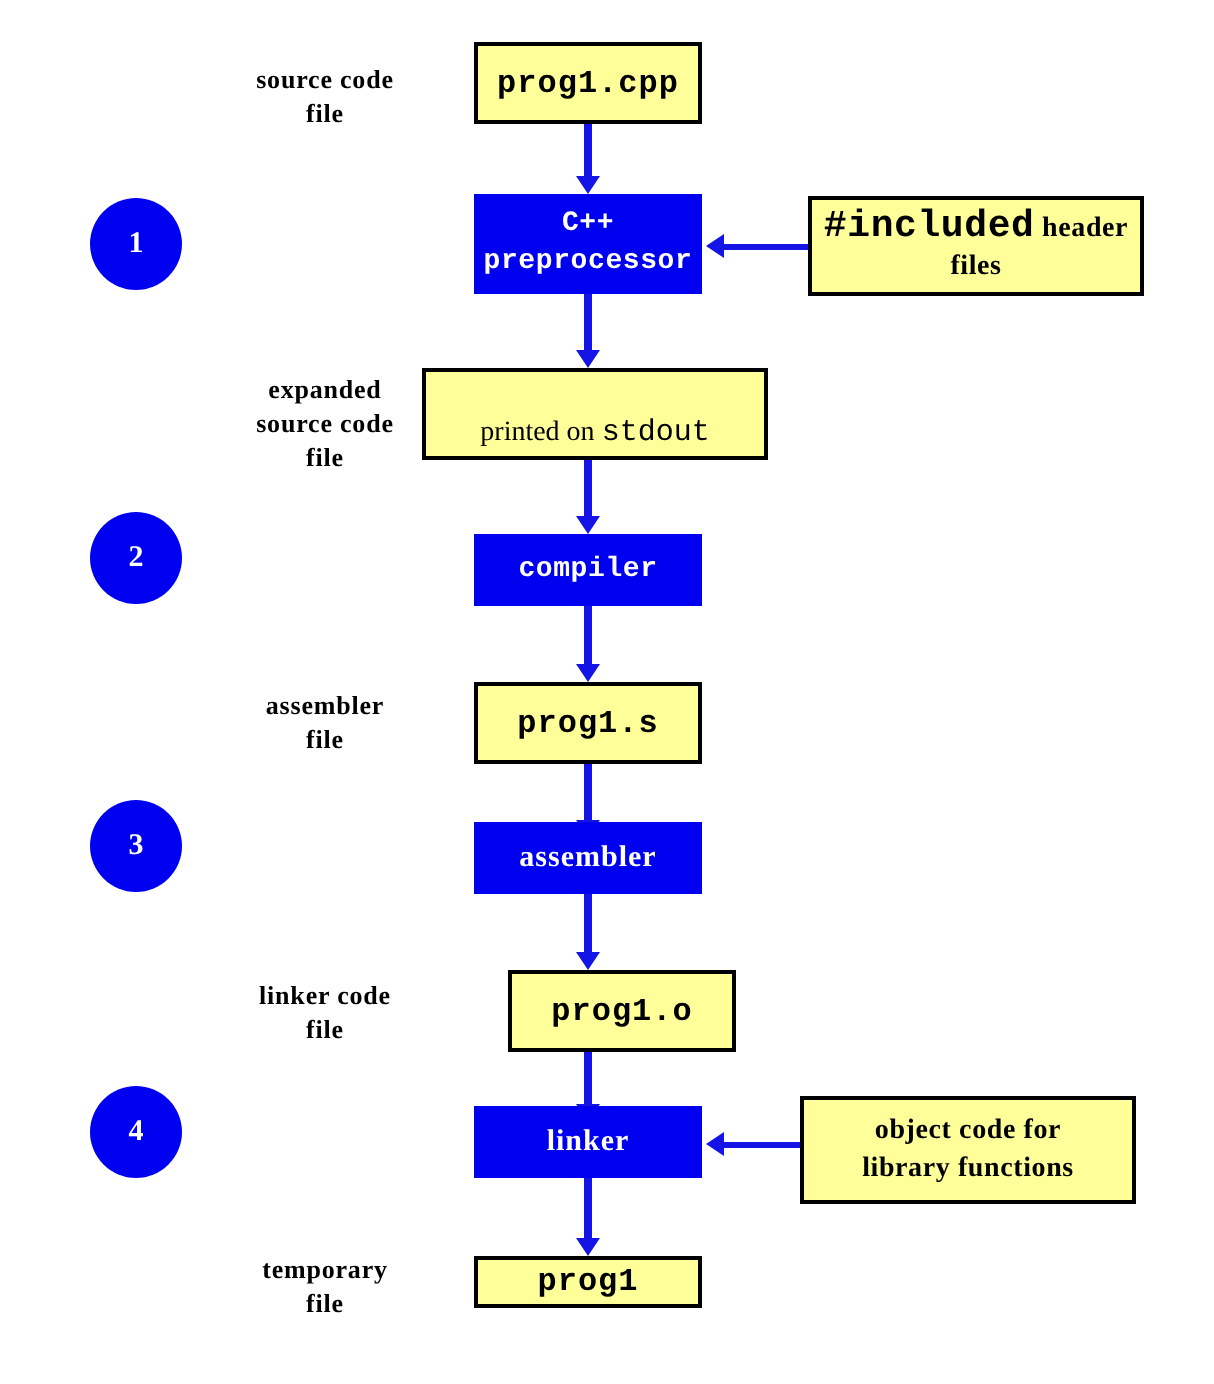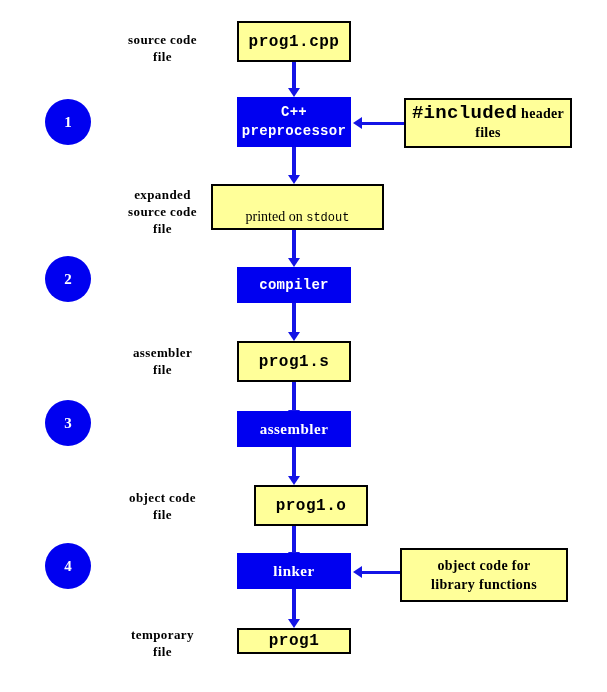--- a/index.html
+++ b/index.html
@@ -57,21 +57,21 @@
   }
   .box-file .serif-plain {
     font-family: "Liberation Serif", serif;
     font-weight: normal;
     font-size: 14px;
     line-height: 20px;
   }
   .box-file .inline-mono {
     font-family: "Liberation Mono", monospace;
     font-weight: normal;
-    font-size: 12px;
+    font-size: 15px;
   }
   .box-file .inline-mono-bold {
     font-family: "Liberation Mono", monospace;
     font-weight: bold;
     font-size: 19px;
   }
 
   
   .box-proc {
     background: #0000f0;
@@ -159,21 +159,21 @@
     <div>source code</div>
     <div>file</div>
   </div>
 
   <div class="abs caption" style="left:105px; top:344px; width:115px;">
     <div>assembler</div>
     <div>file</div>
   </div>
 
   <div class="abs caption" style="left:105px; top:489px; width:115px;">
-    <div>object code</div>
+    <div>linker code</div>
     <div>file</div>
   </div>
 
   <div class="abs caption" style="left:105px; top:626px; width:115px;">
     <div>temporary</div>
     <div>file</div>
   </div>
 
   <div class="abs box-file" style="left:237px; top:21px; width:114px; height:41px;">
     <span class="mono">prog1.cpp</span>

